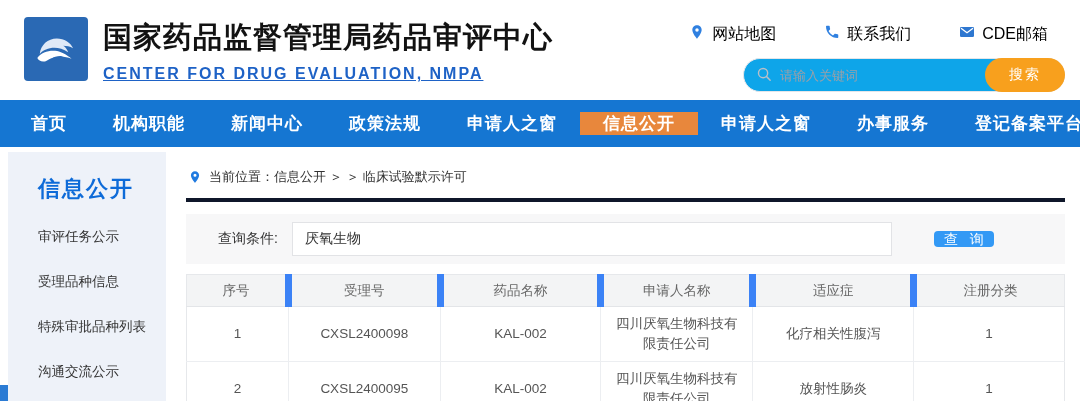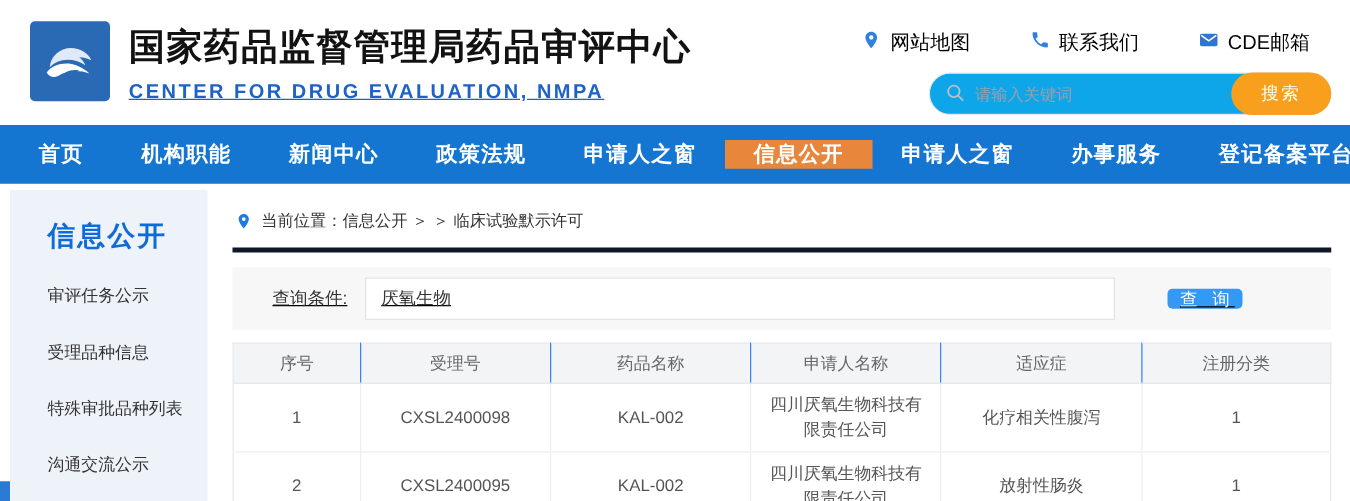--- a/index.html
+++ b/index.html
@@ -44,32 +44,32 @@
   aside { margin-left:8px; width:158px; background:#eef2f9; padding:22px 0 0 30px; flex:none; }
   .sidebar-title { font-size:22px; font-weight:bold; color:#0e6bd8; letter-spacing:2px; margin-bottom:24px; cursor:pointer; }
   .side-item { display:block; font-size:13.5px; color:#333; text-decoration:none;
                margin-bottom:27px; cursor:pointer; white-space:nowrap; }
 
   main { flex:1; margin-left:20px; margin-right:15px; }
   .breadcrumb { display:flex; align-items:center; gap:7px; padding:16px 0 12px 2px;
                 font-size:13px; color:#333; border-bottom:4px solid #0f172a; }
   .bc-pin { width:14px; height:16px; display:inline-flex; }
 
-  .query-bar { margin-top:12px; height:50px; background:#f7f7f8; display:flex; align-items:center;text-decoration:underline; }
+  .query-bar { margin-top:12px; height:50px; background:#f7f7f8; display:flex; align-items:center; }
   .query-bar label { margin-left:32px; font-size:14px; color:#333; white-space:nowrap; }
   .query-bar input { margin-left:14px; width:600px; height:34px; border:1px solid #e2e3e6;
                      background:#fff; padding:0 12px; font-size:14px; color:#333; outline:none; }
   .query-btn { margin-left:42px; width:60px; height:16px; border:none; border-radius:4px;
                background:#3399f5; color:#fff; font-size:14px; letter-spacing:4px;
                padding-left:4px; cursor:pointer; }
 
   table { margin-top:10px; width:100%; border-collapse:collapse; table-layout:fixed;
           border:1px solid #e6e8eb; }
   th { background:#f3f4f5; height:32px; font-size:13.5px; font-weight:normal; color:#666;
-       border-right:1px solid #3b82f6; border-bottom:1px solid #e3e5e8; }
+       border-right:7px solid #3b82f6; border-bottom:1px solid #e3e5e8; }
   td { height:55px; text-align:center; vertical-align:middle; font-size:13.5px; color:#555;
        border-right:1px solid #eceef1; border-bottom:1px solid #eceef1; line-height:1.45;
        padding:4px 10px; }
   th:last-child, td:last-child { border-right:none; }
 
   .corner-strip { position:absolute; left:0; bottom:0; width:8px; height:16px; background:#2b7bd4; }
 </style>
 </head>
 <body>
 

